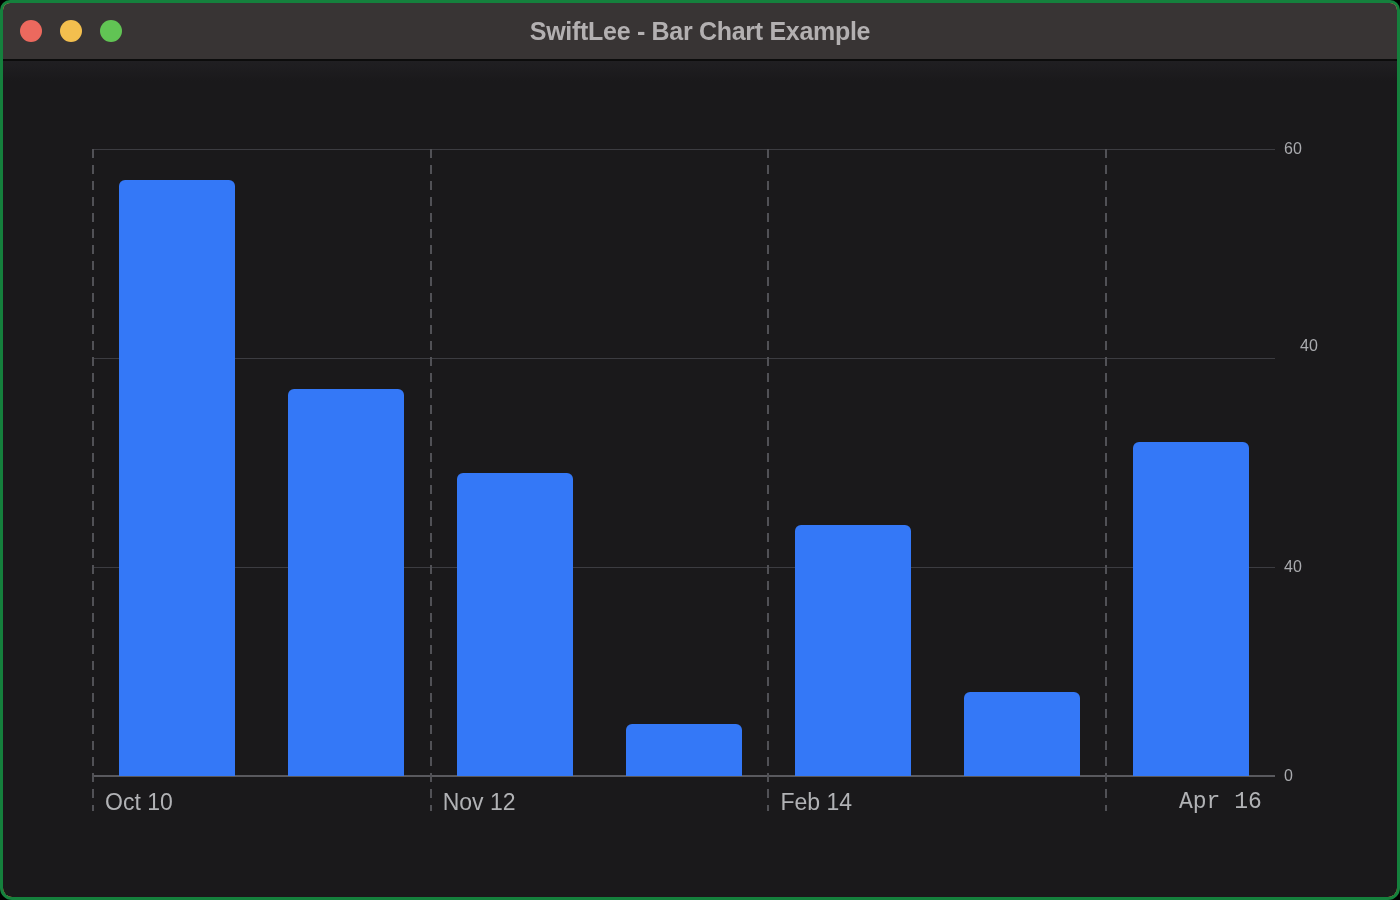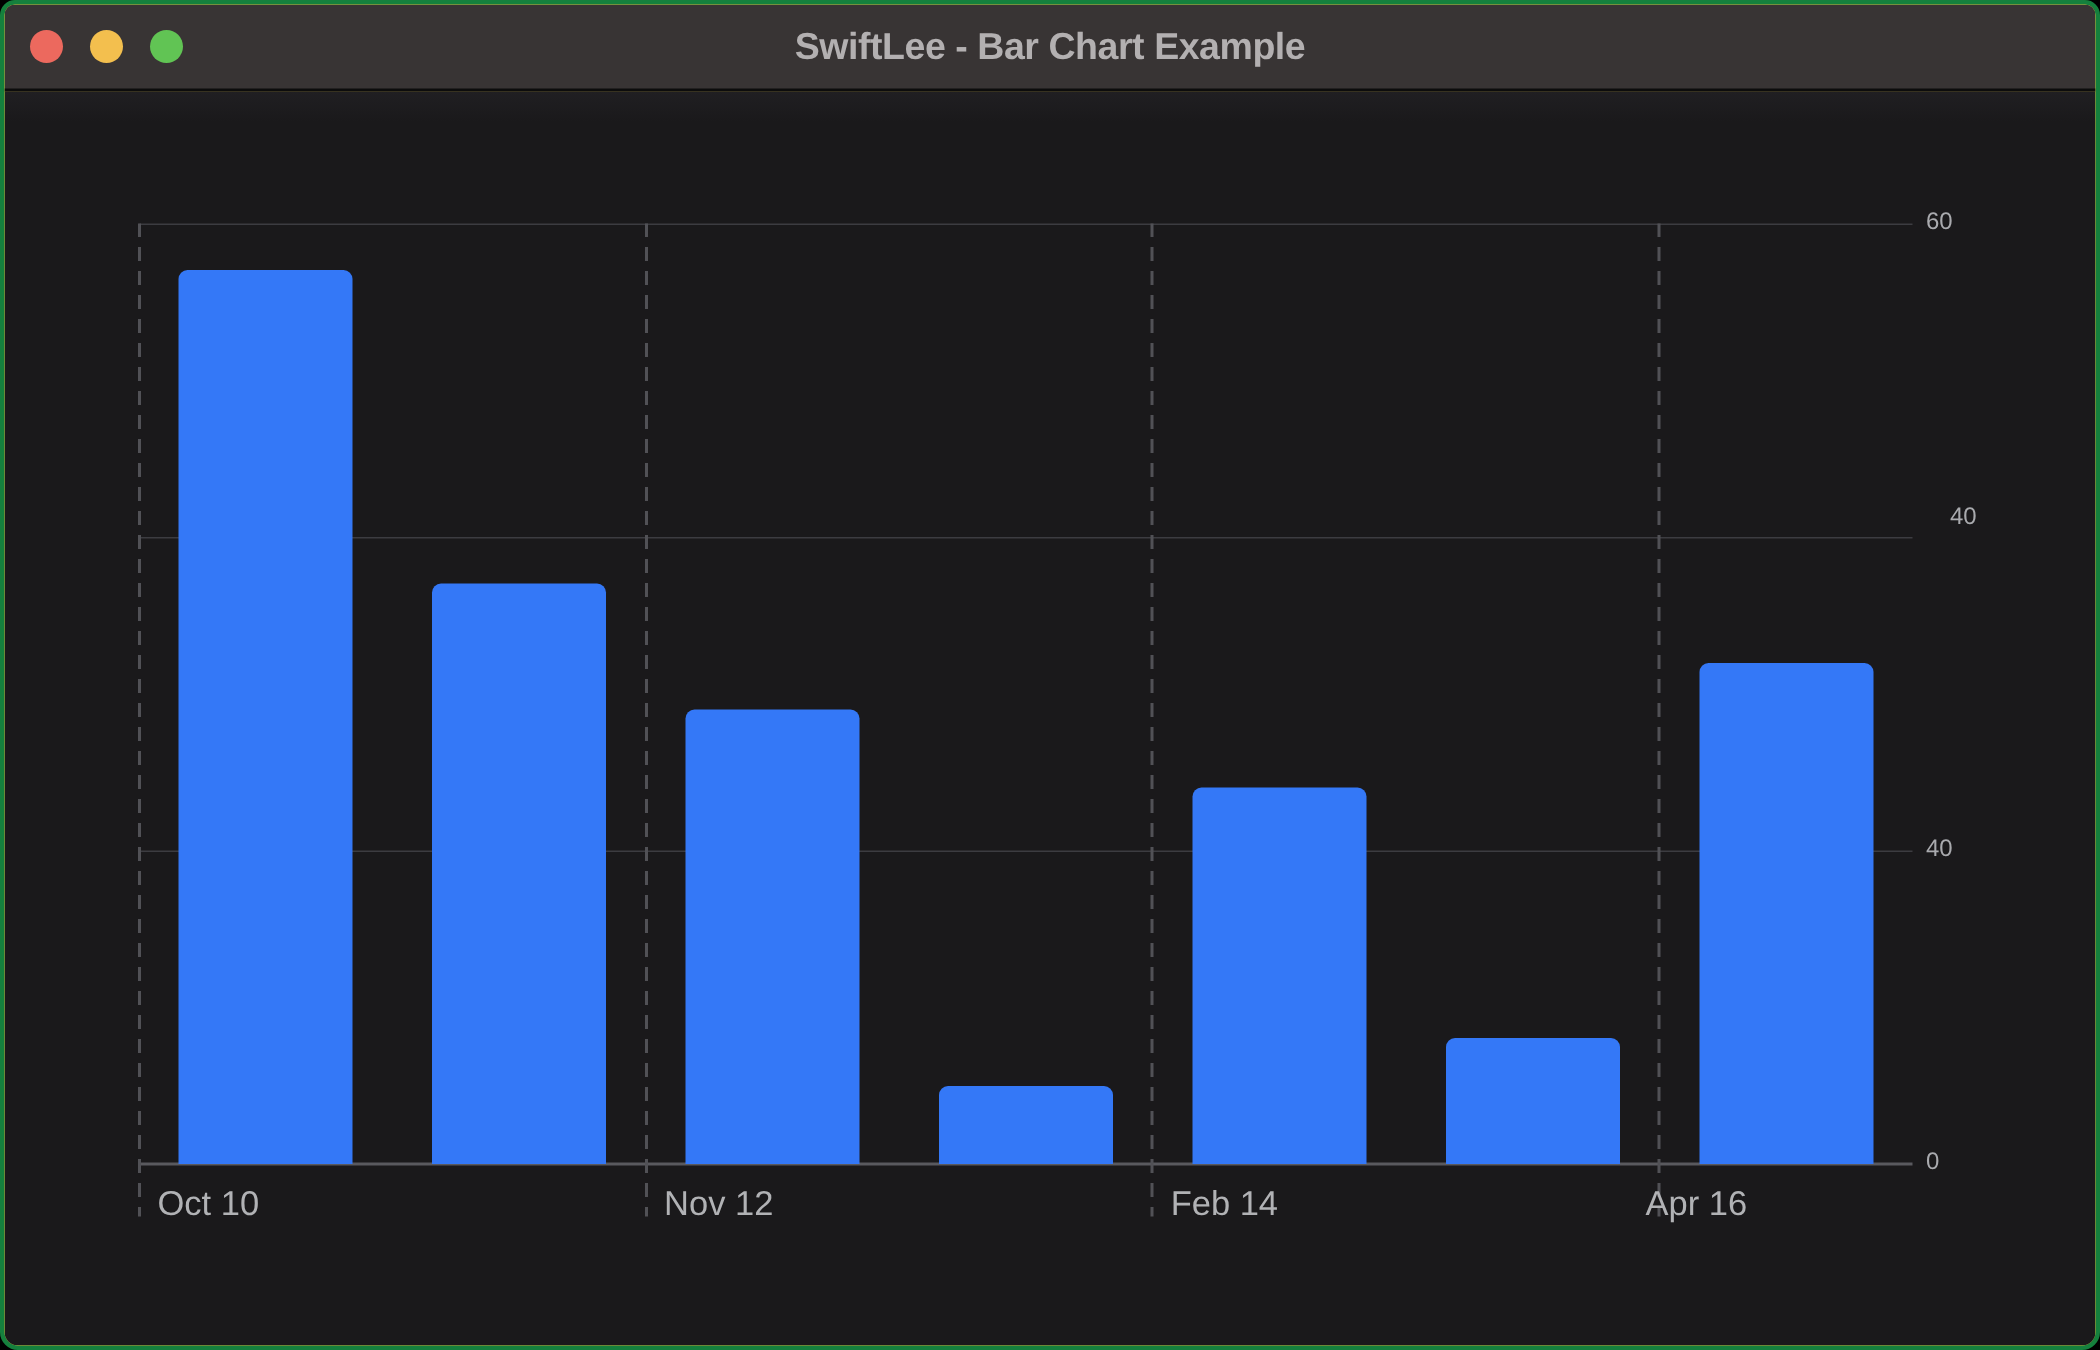--- a/index.html
+++ b/index.html
@@ -111,21 +111,21 @@
       <div class="ylab" style="left: 1281px; top: 285px; color: rgb(169, 170, 174); margin-left: 16px;">40</div>
       <div class="hgrid" style="left: 90px; width: 1182px; top: 88px; background: rgb(60, 60, 65);"></div>
       <div class="ylab" style="left: 1281px; top: 88px; color: rgb(169, 170, 174);">60</div>
       <div class="vdash" style="left: 89px; top: 88px; height: 662px;"></div>
       <div class="xlab" style="left: 102px; top: 728px; color: rgb(177, 178, 181);">Oct 10</div>
       <div class="vdash" style="left: 426.714px; top: 88px; height: 662px;"></div>
       <div class="xlab" style="left: 439.714px; top: 728px; color: rgb(177, 178, 181);">Nov 12</div>
       <div class="vdash" style="left: 764.429px; top: 88px; height: 662px;"></div>
       <div class="xlab" style="left: 777.429px; top: 728px; color: rgb(177, 178, 181);">Feb 14</div>
       <div class="vdash" style="left: 1102.14px; top: 88px; height: 662px;"></div>
-      <div class="xlab" style="left: 1094px; top: 728px; color: rgb(177, 178, 181);">Apr 16</div>
+      <div class="xlab" style="left: 1176px; top: 728px; color: rgb(177, 178, 181); font-family: Liberation Mono, monospace;">Apr 16</div>
       <div class="bar" title="Apr 10: 57" style="left: 116.429px; width: 116px; top: 119.35px; height: 595.65px; background: rgb(52, 120, 247);"></div>
       <div class="bar" title="Apr 11: 37" style="left: 285.286px; width: 116px; top: 328.35px; height: 386.65px; background: rgb(52, 120, 247);"></div>
       <div class="bar" title="Apr 12: 29" style="left: 454.143px; width: 116px; top: 411.95px; height: 303.05px; background: rgb(52, 120, 247);"></div>
       <div class="bar" title="Apr 13: 5" style="left: 623px; width: 116px; top: 662.75px; height: 52.25px; background: rgb(52, 120, 247);"></div>
       <div class="bar" title="Apr 14: 24" style="left: 791.857px; width: 116px; top: 464.2px; height: 250.8px; background: rgb(52, 120, 247);"></div>
       <div class="bar" title="Apr 15: 8" style="left: 960.714px; width: 116px; top: 631.4px; height: 83.6px; background: rgb(52, 120, 247);"></div>
       <div class="bar" title="Apr 16: 32" style="left: 1129.57px; width: 116px; top: 380.6px; height: 334.4px; background: rgb(52, 120, 247);"></div>
     </div>
 </div>
 

